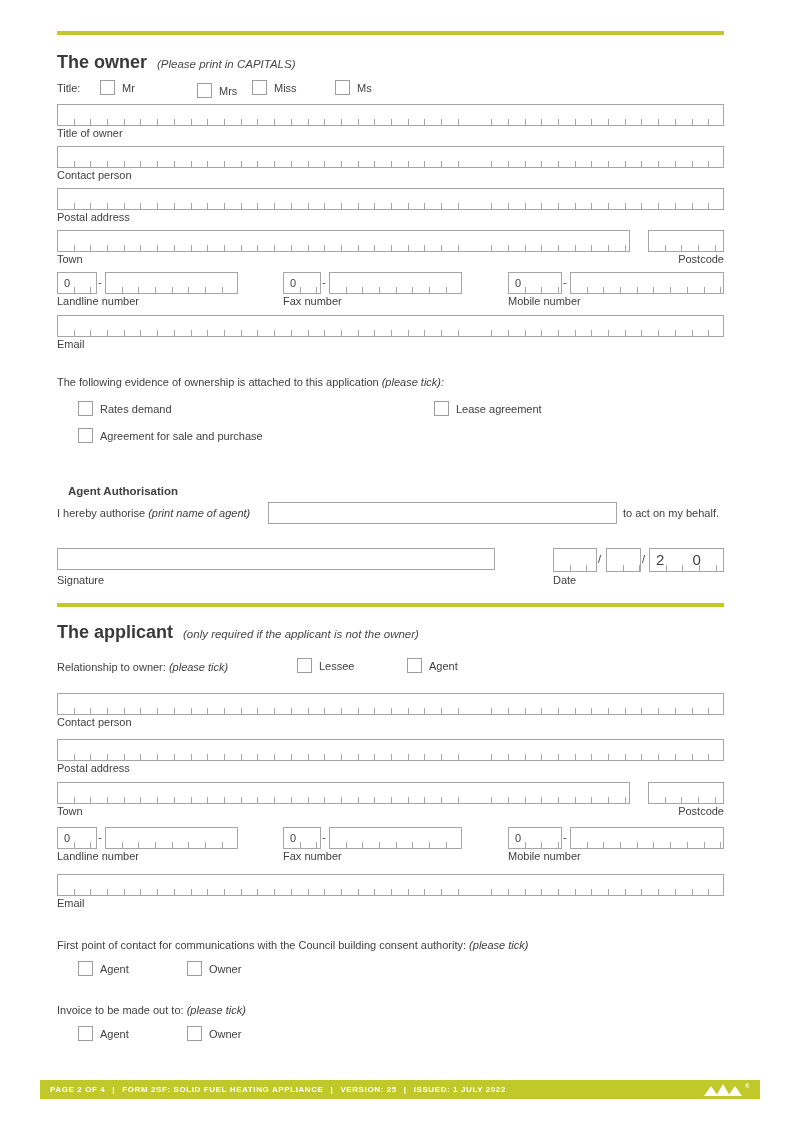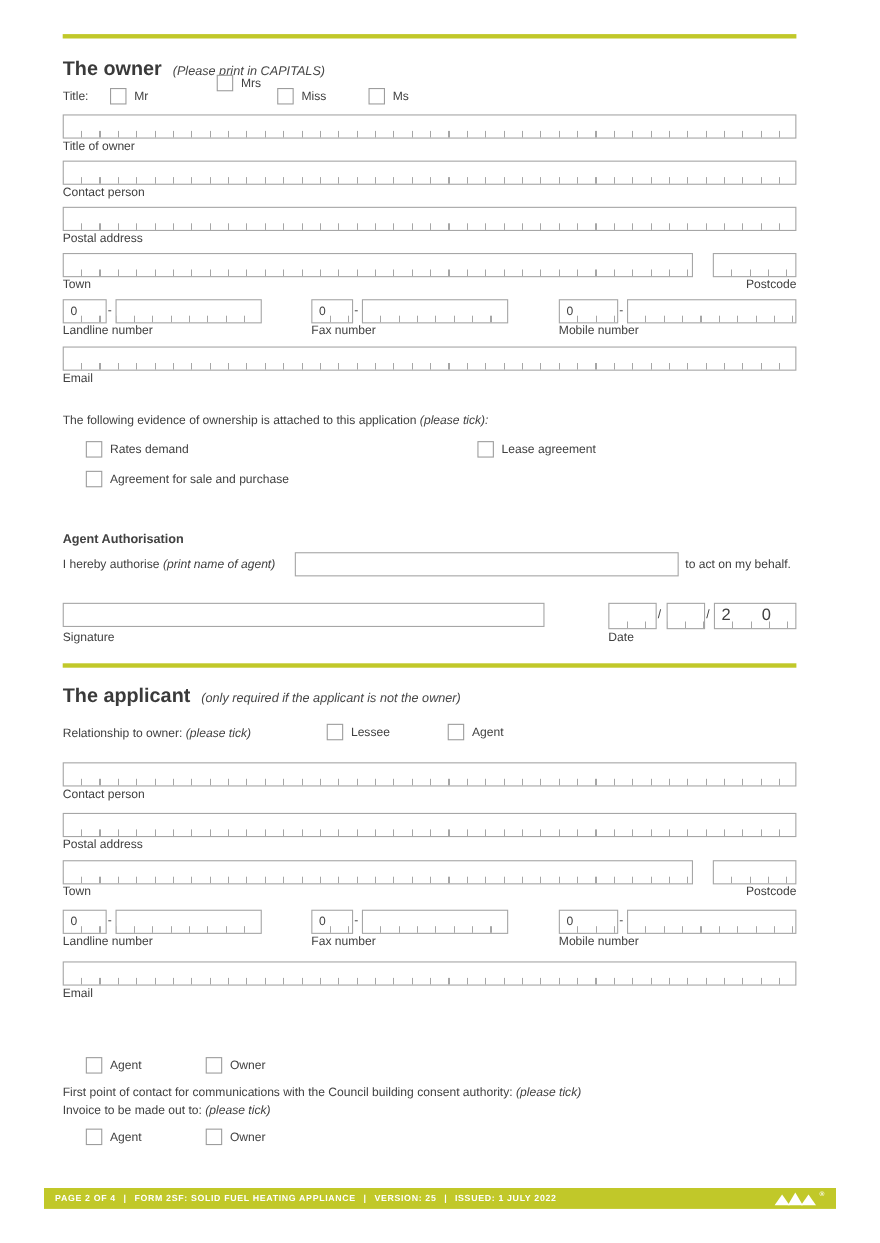--- a/index.html
+++ b/index.html
@@ -6,21 +6,21 @@
   .page{
     position:relative;width:800px;height:1130px;background:#ffffff;
     font-family:"Liberation Sans", sans-serif;color:#414141;overflow:hidden;
   }
   .bar{position:absolute;height:4px;background:#c1c829;}
   .h-row{position:absolute;display:flex;align-items:baseline;gap:10px;white-space:nowrap;}
   .h1{font-size:18px;font-weight:bold;color:#3a3a3a;}
   .hsub{font-size:11.5px;font-style:italic;color:#474747;}
   .lbl{position:absolute;font-size:11px;color:#414141;white-space:nowrap;line-height:13px;}
   .it{font-style:italic;}
-  .bold{font-weight:bold;}
+  .bold{font-weight:bold;margin-left:11px;}
   .comb{
     position:absolute;height:20px;border:1px solid #a6a6a6;background-color:#fff;
     background-image:repeating-linear-gradient(to right, transparent 0, transparent 15.7px, #a6a6a6 15.7px, #a6a6a6 16.7px);
     background-size:100% 6px;background-repeat:no-repeat;background-position:left bottom;
   }
   .h22{height:22px;}
   .plainbox{position:absolute;height:20px;border:1px solid #a6a6a6;background:#fff;}
   .cbg{position:absolute;display:flex;align-items:center;gap:7px;font-size:11px;white-space:nowrap;justify-content:space-between;}
   .cb{width:13px;height:13px;border:1px solid #9d9d9d;background:#fff;flex:none;}
   .zero{display:block;line-height:20px;padding-left:6px;font-size:11px;color:#414141;}
@@ -45,21 +45,21 @@
   <div class="h-row" style="left:57px;top:52px;">
     <span class="h1">The owner</span>
     <span class="hsub">(Please print in CAPITALS)</span>
   </div>
 
   <span class="lbl" style="left:57px;top:82px;">Title:</span>
   <div class="cbg" style="left:100px;top:80px;">
     <span class="cb"></span>
     <span>Mr</span>
   </div>
-  <div class="cbg" style="left:175px;top:68px;padding-left:22px;">
+  <div class="cbg" style="left:175px;top:83px;padding-left:22px;">
     <span class="cb"></span>
     <span>Mrs</span>
   </div>
   <div class="cbg" style="left:252px;top:80px;">
     <span class="cb"></span>
     <span>Miss</span>
   </div>
   <div class="cbg" style="left:335px;top:80px;">
     <span class="cb"></span>
     <span>Ms</span>
@@ -188,21 +188,21 @@
   <div class="comb" style="left:508px;top:827px;width:52px;">
     <span class="zero">0</span>
   </div>
   <span class="dash" style="left:563px;top:831px;">-</span>
   <div class="comb" style="left:570px;top:827px;width:152px;"></div>
   <span class="lbl" style="left:508px;top:850px;">Mobile number</span>
 
   <div class="comb" style="left:57px;top:874px;width:665px;"></div>
   <span class="lbl" style="left:57px;top:897px;">Email</span>
 
-  <span class="lbl" style="left:57px;top:939px;margin-top:48px;">
+  <span class="lbl" style="left:57px;top:939px;">
     <span>First point of contact for communications with the Council building consent authority:</span>
     <span class="it">(please tick)</span>
   </span>
   <div class="cbg" style="left:78px;top:961px;">
     <span class="cb"></span>
     <span>Agent</span>
   </div>
   <div class="cbg" style="left:187px;top:961px;">
     <span class="cb"></span>
     <span>Owner</span>

